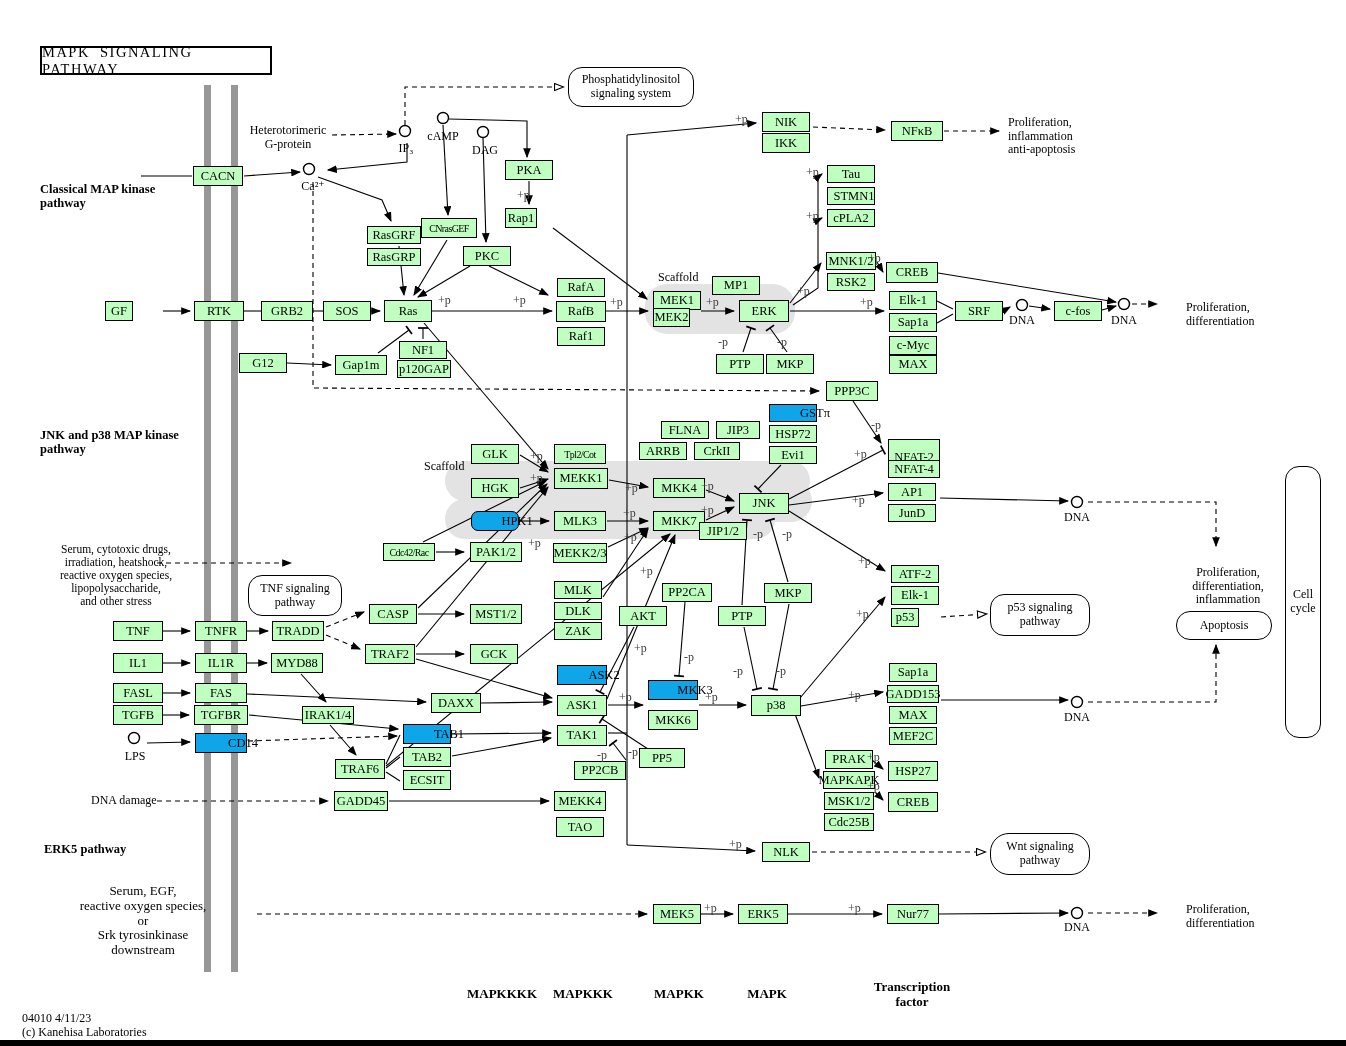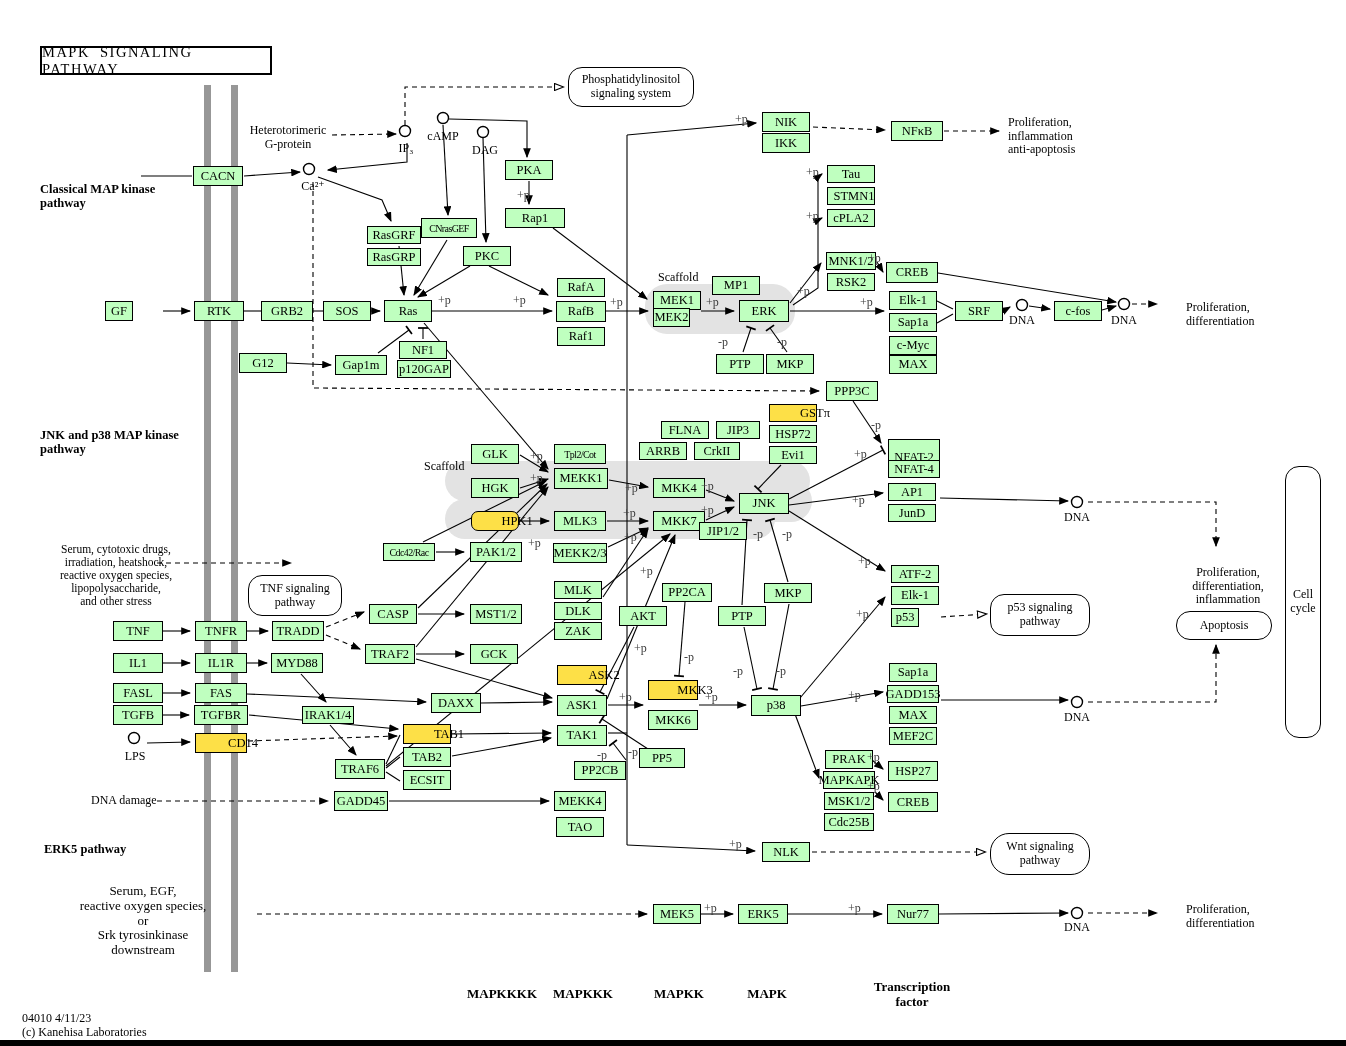--- a/index.html
+++ b/index.html
@@ -1,20 +1,20 @@
 <!DOCTYPE html>
 <html><head>
 <meta charset="utf-8">
 <style>
   html,body{margin:0;padding:0;background:#fff;}
   #stage{position:relative;width:1346px;height:1046px;background:#fff;overflow:hidden;
          font-family:"Liberation Serif","DejaVu Serif",serif;color:#000;}
   .node{position:absolute;border:1px solid #000;display:flex;align-items:center;justify-content:center;
         font-size:12.5px;white-space:nowrap;z-index:3;box-sizing:border-box;}
-  .green{background:#bfffbf;} .white{background:#fde047;padding-left:44px;}
+  .green{background:#bfffbf;} .white{background:#0ea5e9;padding-left:44px;}
   .sq{font-size:10px;letter-spacing:-0.6px;}
   .pbox{position:absolute;border:1.3px solid #000;border-radius:14px;background:#fff;z-index:3;
         display:flex;flex-direction:column;align-items:center;justify-content:center;
         font-size:12px;text-align:center;line-height:1.15;}
   .blob{position:absolute;background:#e3e3e3;z-index:1;border-radius:22px;}
   .txt{position:absolute;z-index:4;white-space:pre;line-height:1.14;font-size:12px;}
   .b{font-weight:bold;}
   .elabel{position:absolute;z-index:4;font-size:12px;color:#3d3d3d;white-space:nowrap;}
   .membrane{position:absolute;width:7px;background:#979797;z-index:0;}
   #titlebox{position:absolute;left:40px;top:46px;width:228px;height:25px;border:2px solid #000;
@@ -189,21 +189,21 @@
     <div class="node green" style="left: 323px; top: 301px; width: 48px; height: 20px;">SOS</div>
     <div class="node green" style="left: 384px; top: 300px; width: 48px; height: 22px;">Ras</div>
     <div class="node green" style="left: 239px; top: 353px; width: 48px; height: 20px;">G12</div>
     <div class="node green" style="left: 335px; top: 355px; width: 52px; height: 20px;">Gap1m</div>
     <div class="node green" style="left: 399px; top: 341px; width: 48px; height: 18px;">NF1</div>
     <div class="node green" style="left: 397px; top: 360px; width: 54px; height: 18px;">p120GAP</div>
     <div class="node green" style="left: 367px; top: 226px; width: 54px; height: 18px;">RasGRF</div>
     <div class="node green" style="left: 367px; top: 248px; width: 54px; height: 18px;">RasGRP</div>
     <div class="node green sq" style="left: 421px; top: 218px; width: 56px; height: 20px;">CNrasGEF</div>
     <div class="node green" style="left: 505px; top: 160px; width: 48px; height: 20px;">PKA</div>
-    <div class="node green" style="left: 505px; top: 208px; width: 60px; height: 20px; font-family: Liberation Serif, serif;">Rap1</div>
+    <div class="node green" style="left: 505px; top: 208px; width: 32px; height: 20px; font-family: Liberation Serif, serif;">Rap1</div>
     <div class="node green" style="left: 463px; top: 246px; width: 48px; height: 20px;">PKC</div>
     <div class="node green" style="left: 557px; top: 278px; width: 48px; height: 19px;">RafA</div>
     <div class="node green" style="left: 556px; top: 301px; width: 50px; height: 21px;">RafB</div>
     <div class="node green" style="left: 557px; top: 327px; width: 48px; height: 19px;">Raf1</div>
     <div class="node green" style="left: 653px; top: 291px; width: 48px; height: 19px;">MEK1</div>
     <div class="node green" style="left: 653px; top: 308px; width: 37px; height: 19px;">MEK2</div>
     <div class="node green" style="left: 712px; top: 276px; width: 48px; height: 19px;">MP1</div>
     <div class="node green" style="left: 739px; top: 300px; width: 50px; height: 22px;">ERK</div>
     <div class="node green" style="left: 716px; top: 354px; width: 48px; height: 20px;">PTP</div>
     <div class="node green" style="left: 766px; top: 354px; width: 48px; height: 20px;">MKP</div>

